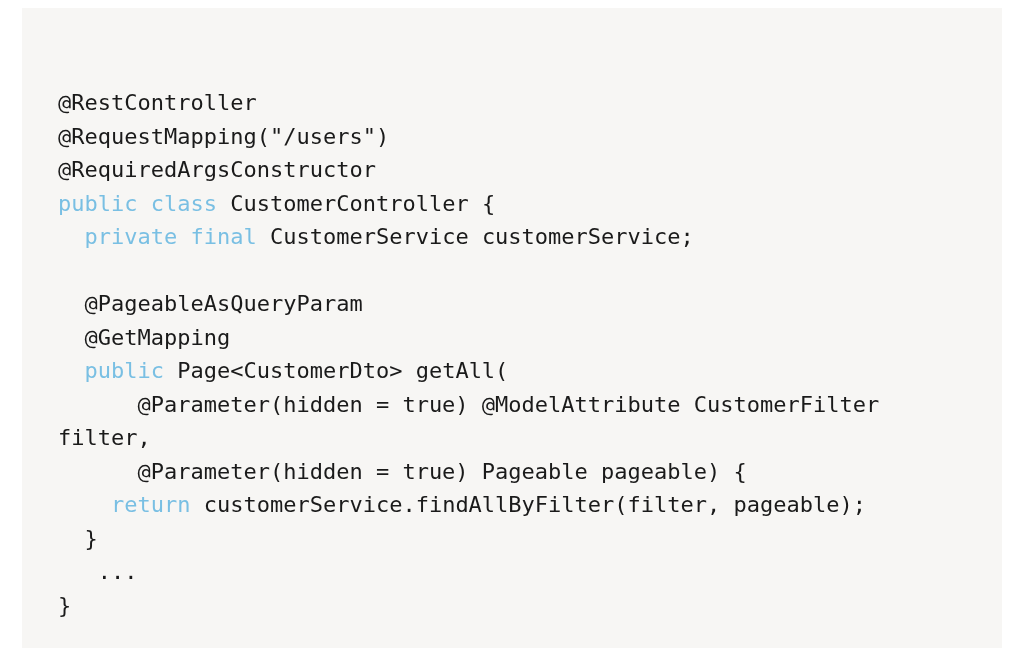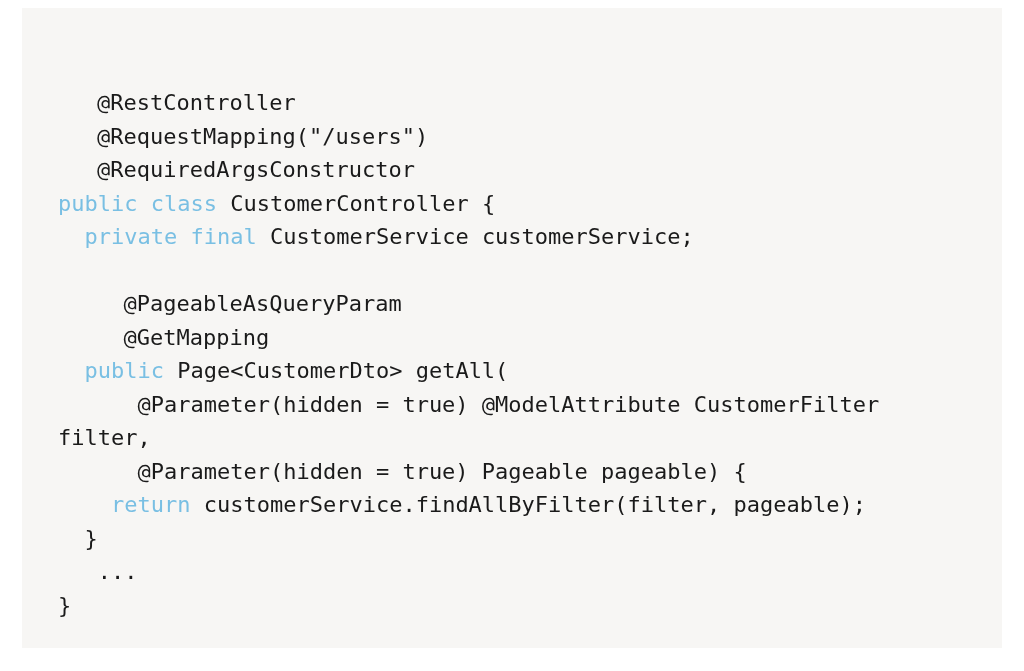--- a/index.html
+++ b/index.html
@@ -41,21 +41,21 @@
   }
 
   .ln {
     display: block;
     white-space: pre-wrap;
   }
 
   .kw  { color: #79bfe3; }
   .pln { color: #1a1a1a; }
   .str { color: #1a1a1a; }
-  .ann { color: #1a1a1a; margin-left: 39px; }
+  .ann { color: #1a1a1a; }
   .blank { display: block; height: 33.5px; }
 </style>
 </head>
 <body style="background: rgb(255, 255, 255);">
 
 <div id="code-panel" style="background: rgb(247, 246, 244);">
   <pre id="code-block"><span class="ln"><span class="ann" style="color: rgb(26, 26, 26);">@RestController</span></span><span class="ln"><span class="ann" style="color: rgb(26, 26, 26);">@RequestMapping(</span><span class="str" style="color: rgb(26, 26, 26);">"/users"</span><span class="pln" style="color: rgb(26, 26, 26);">)</span></span><span class="ln"><span class="ann" style="color: rgb(26, 26, 26);">@RequiredArgsConstructor</span></span><span class="ln"><span class="kw" style="color: rgb(121, 191, 227);">public</span> <span class="kw" style="color: rgb(121, 191, 227);">class</span> <span class="pln" style="color: rgb(26, 26, 26);">CustomerController {</span></span><span class="ln"><span class="pln" style="color: rgb(26, 26, 26);">  </span><span class="kw" style="color: rgb(121, 191, 227);">private</span> <span class="kw" style="color: rgb(121, 191, 227);">final</span> <span class="pln" style="color: rgb(26, 26, 26);">CustomerService customerService;</span></span><span class="blank"></span><span class="ln"><span class="ann" style="color: rgb(26, 26, 26);">  @PageableAsQueryParam</span></span><span class="ln"><span class="ann" style="color: rgb(26, 26, 26);">  @GetMapping</span></span><span class="ln"><span class="pln" style="color: rgb(26, 26, 26);">  </span><span class="kw" style="color: rgb(121, 191, 227);">public</span> <span class="pln" style="color: rgb(26, 26, 26);">Page&lt;CustomerDto&gt; getAll(</span></span><span class="ln"><span class="pln" style="color: rgb(26, 26, 26);">      @Parameter(hidden = true) @ModelAttribute CustomerFilter filter,</span></span><span class="ln"><span class="pln" style="color: rgb(26, 26, 26);">      @Parameter(hidden = true) Pageable pageable) {</span></span><span class="ln"><span class="pln" style="color: rgb(26, 26, 26);">    </span><span class="kw" style="color: rgb(121, 191, 227);">return</span> <span class="pln" style="color: rgb(26, 26, 26);">customerService.findAllByFilter(filter, pageable);</span></span><span class="ln"><span class="pln" style="color: rgb(26, 26, 26);">  }</span></span><span class="ln"><span class="pln" style="color: rgb(26, 26, 26);">   ...</span></span><span class="ln"><span class="pln" style="color: rgb(26, 26, 26);">}</span></span></pre>
 </div>
 
 </body></html>

